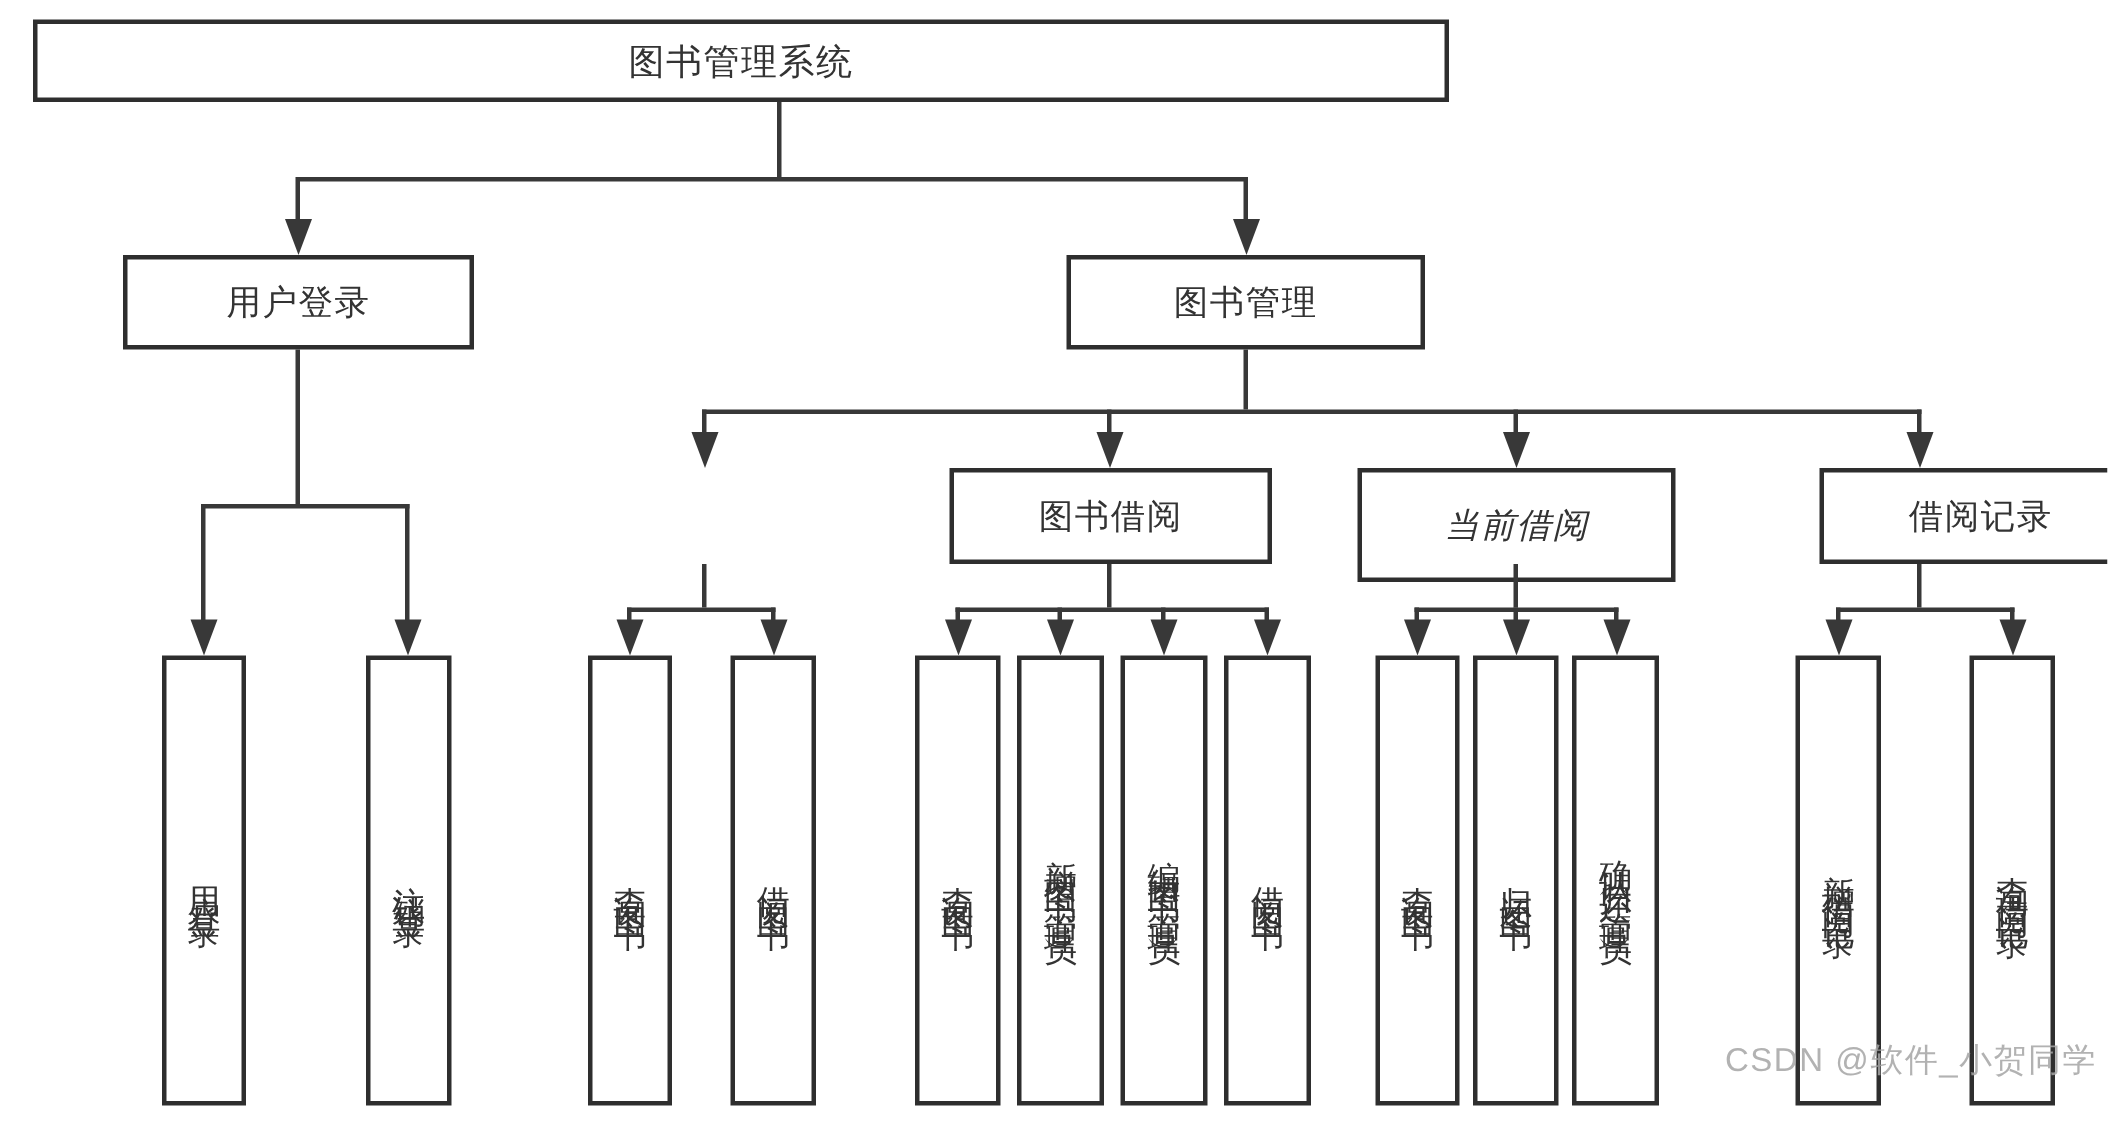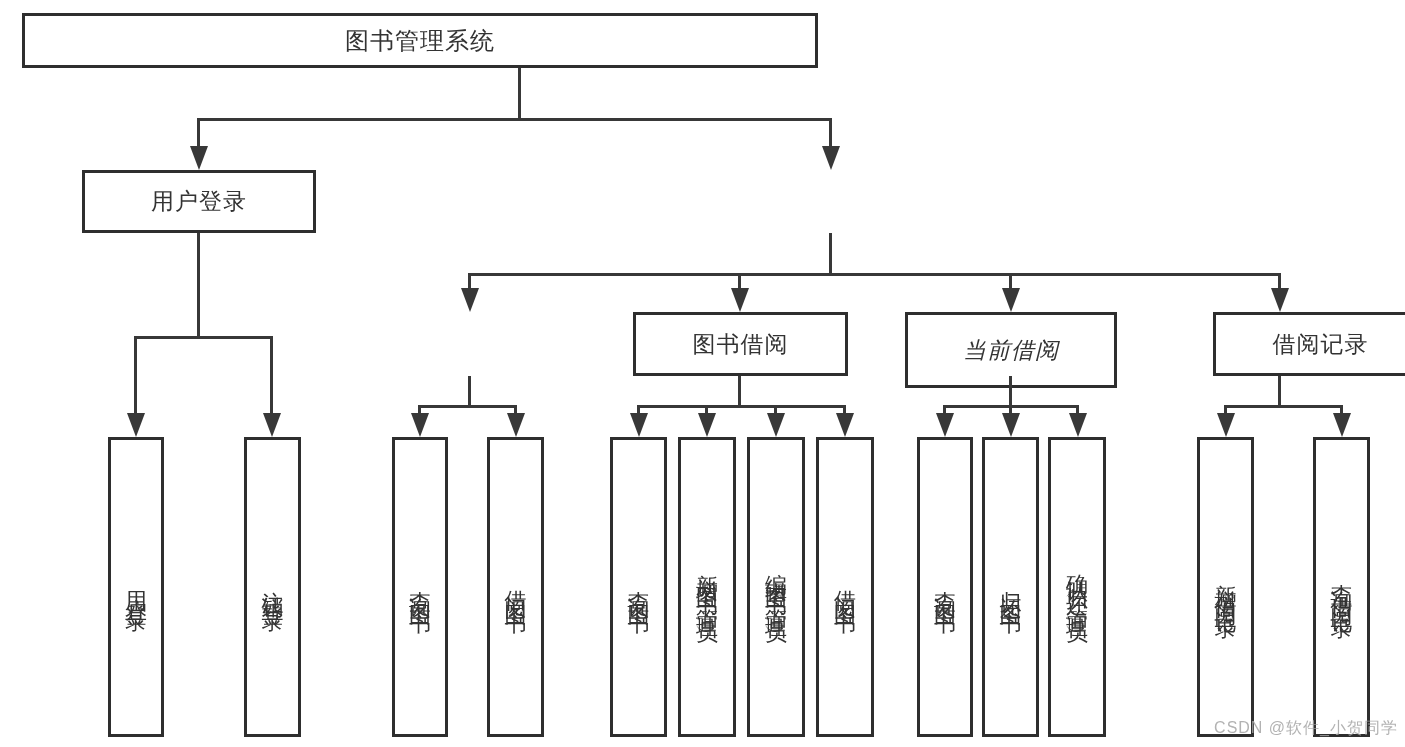--- a/index.html
+++ b/index.html
@@ -39,46 +39,49 @@
     position: absolute;
     width: 0;
     height: 0;
     border-left: 9px solid transparent;
     border-right: 9px solid transparent;
     border-top: 24px solid #383838;
   }
   .watermark {
     position: absolute;
     right: 7px;
-    top: 718px;
-    font-size: 16px;
+    top: 692px;
+    font-size: 22px;
     color: rgba(165,165,165,0.85);
     letter-spacing: 1px;
     z-index: 5;
     white-space: nowrap;
   }
 </style>
 </head>
 <body>
 
 <div id="canvas">
 
-  <div class="box root-box" style="left:22px; top:13px; width:796px; height:55px;">
+  <div class="box root-box" style="left:22px; top:13px; width:944px; height:55px;">
     <span>图书管理系统</span>
   </div>
 
   <div class="line" style="left:518px; top:68px; width:3px; height:50px;"></div>
   <div class="line" style="left:198px; top:118px; width:634px; height:3px;"></div>
   <div class="line" style="left:197px; top:118px; width:3px; height:28px;"></div>
   <div class="arrow" style="left:190px; top:146px;"></div>
   <div class="line" style="left:829px; top:118px; width:3px; height:28px;"></div>
   <div class="arrow" style="left:822px; top:146px;"></div>
 
   <div class="box" style="left:82px; top:170px; width:234px; height:63px;">
     <span>用户登录</span>
+  </div>
+  <div class="box" style="left:711px; top:170px; width:239px; height:63px;">
+    <span>图书管理</span>
   </div>
 
   <div class="line" style="left:197px; top:233px; width:3px; height:103px;"></div>
   <div class="line" style="left:134px; top:336px; width:139px; height:3px;"></div>
   <div class="line" style="left:134px; top:336px; width:3px; height:79px;"></div>
   <div class="arrow" style="left:127px; top:413px;"></div>
   <div class="line" style="left:270px; top:336px; width:3px; height:79px;"></div>
   <div class="arrow" style="left:263px; top:413px;"></div>
 
   <div class="line" style="left:829px; top:233px; width:3px; height:40px;"></div>

